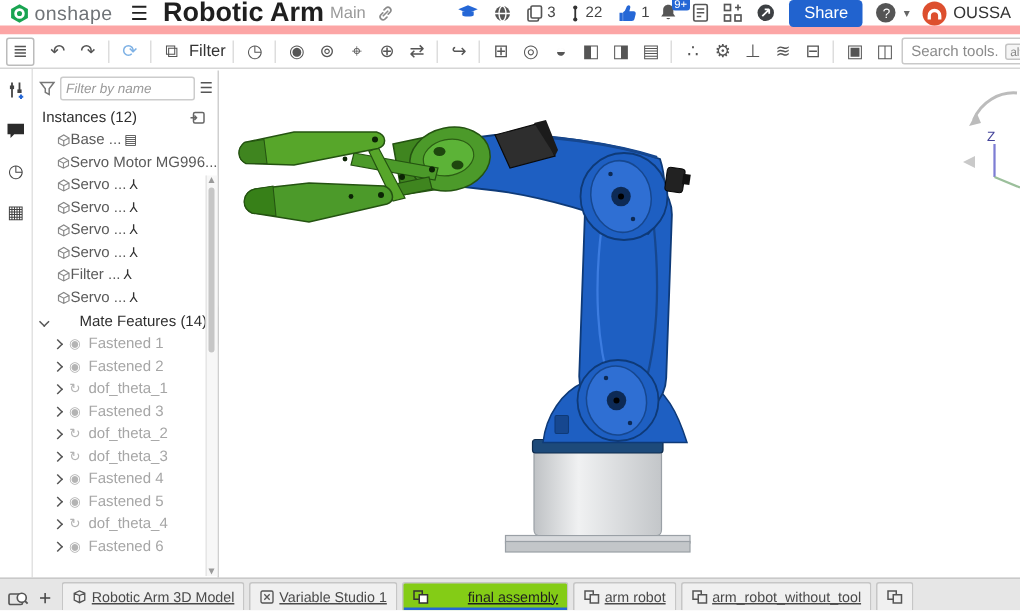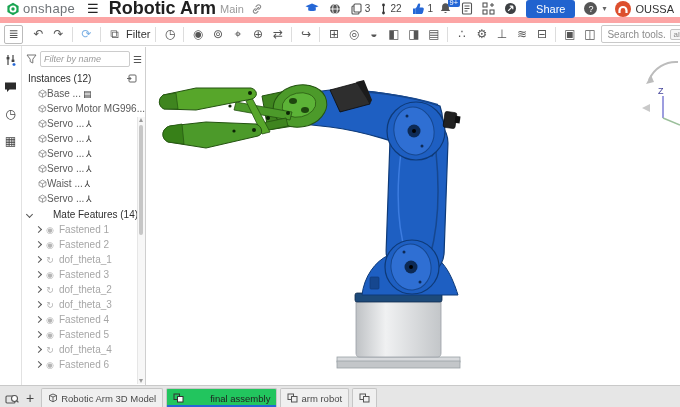--- a/index.html
+++ b/index.html
@@ -73,22 +73,22 @@
   
   .handle{position:absolute;left:146px;top:203px;width:15px;height:24px;background:#fff;border:1px solid #c9c9c9;
           border-left:none;border-radius:0 3px 3px 0;display:flex;align-items:center;justify-content:center;
           font-size:9px;color:#777;cursor:pointer;box-shadow:1px 1px 2px rgba(0,0,0,.12);}
   
   .canvas{position:absolute;left:146px;top:46px;width:534px;height:339px;background:#fff;overflow:hidden;}
   
   .tabbar{position:absolute;left:0;top:385px;width:680px;height:22px;background:#e6e6e6;border-top:1px solid #c9c9c9;
           display:flex;align-items:flex-end;padding:0 3px;box-sizing:border-box;gap:3px;overflow:hidden;}
   .tab{display:flex;align-items:center;gap:3px;background:#f0f0f0;border:1px solid #c6c6c6;border-bottom:none;
-       height:18px;padding:0 6px;font-size:9.5px;color:#4a4a4a;border-radius:2px 2px 0 0;white-space:nowrap;cursor:pointer;}
-  .tab.active{background:#22c55e;color:#1f1f1f;box-shadow:inset 0 -2px 0 var(--accent,#2567d6);gap:26px;}
+       height:18px;padding:0 6px;font-size:9.5px;color:#4a4a4a;border-radius:2px 2px 0 0;white-space:nowrap;cursor:pointer;text-decoration:underline;}
+  .tab.active{background:#84cc16;color:#1f1f1f;box-shadow:inset 0 -2px 0 var(--accent,#2567d6);gap:26px;}
   .plus-btn{font-size:14px;color:#444;margin:0 4px 2px 2px;cursor:pointer;line-height:14px;}
   .tabsearch{margin:0 2px 2px 2px;cursor:pointer;}
   svg{display:block;}
 </style>
 </head>
 <body>
 
 <div id="app">
 
   <div class="topbar">
@@ -309,21 +309,21 @@
       <svg width="9" height="9" viewBox="0 0 9 9">
           <path d="M1,3 L4.5,1 8,3 V6.5 L4.5,8.3 1,6.5 z M1,3 L4.5,4.8 8,3 M4.5,4.8 V8.3" fill="none" stroke="#888" stroke-width=".8"></path>
         </svg>
       <span>Servo ...</span>
       <span class="trail">⅄</span>
     </div>
     <div class="prow">
       <svg width="9" height="9" viewBox="0 0 9 9">
           <path d="M1,3 L4.5,1 8,3 V6.5 L4.5,8.3 1,6.5 z M1,3 L4.5,4.8 8,3 M4.5,4.8 V8.3" fill="none" stroke="#888" stroke-width=".8"></path>
         </svg>
-      <span>Waist ...</span>
+      <span>Filter ...</span>
       <span class="trail">⅄</span>
     </div>
     <div class="prow">
       <svg width="9" height="9" viewBox="0 0 9 9">
           <path d="M1,3 L4.5,1 8,3 V6.5 L4.5,8.3 1,6.5 z M1,3 L4.5,4.8 8,3 M4.5,4.8 V8.3" fill="none" stroke="#888" stroke-width=".8"></path>
         </svg>
       <span>Servo ...</span>
       <span class="trail">⅄</span>
     </div>
 
@@ -491,36 +491,50 @@
       </svg>
     </span>
     <span class="plus-btn">+</span>
 
     <span class="tab">
       <svg width="10" height="10" viewBox="0 0 10 10">
         <path d="M1.5,2.5 L5,1 8.5,2.5 V7 L5,8.8 1.5,7 z M1.5,2.5 L5,4 8.5,2.5 M5,4 V8.8" fill="none" stroke="#555" stroke-width=".9"></path>
       </svg>
       <span>Robotic Arm 3D Model</span>
     </span>
+    <span class="tab">
+      <svg width="10" height="10" viewBox="0 0 10 10">
+        <rect x="1" y="1" width="8" height="8" rx="1" fill="none" stroke="#555" stroke-width=".9"></rect>
+        <path d="M3.2,3.2 L6.8,6.8 M6.8,3.2 L3.2,6.8" stroke="#555" stroke-width=".9"></path>
+      </svg>
+      <span>Variable Studio 1</span>
+    </span>
     <span class="tab active">
       <svg width="11" height="10" viewBox="0 0 11 10">
         <rect x="1" y="1" width="5.5" height="5.5" fill="none" stroke="#333" stroke-width="1"></rect>
         <rect x="4.5" y="3.5" width="5.5" height="5.5" fill="#fff" stroke="#333" stroke-width="1"></rect>
       </svg>
       <span>final assembly</span>
     </span>
     <span class="tab">
       <svg width="11" height="10" viewBox="0 0 11 10">
         <rect x="1" y="1" width="5.5" height="5.5" fill="none" stroke="#555" stroke-width="1"></rect>
         <rect x="4.5" y="3.5" width="5.5" height="5.5" fill="#f0f0f0" stroke="#555" stroke-width="1"></rect>
       </svg>
       <span>arm robot</span>
     </span>
     <span class="tab">
       <svg width="11" height="10" viewBox="0 0 11 10">
         <rect x="1" y="1" width="5.5" height="5.5" fill="none" stroke="#555" stroke-width="1"></rect>
         <rect x="4.5" y="3.5" width="5.5" height="5.5" fill="#f0f0f0" stroke="#555" stroke-width="1"></rect>
       </svg>
+      <span>arm_robot_without_tool</span>
+    </span>
+    <span class="tab">
+      <svg width="11" height="10" viewBox="0 0 11 10">
+        <rect x="1" y="1" width="5.5" height="5.5" fill="none" stroke="#555" stroke-width="1"></rect>
+        <rect x="4.5" y="3.5" width="5.5" height="5.5" fill="#f0f0f0" stroke="#555" stroke-width="1"></rect>
+      </svg>
 
     </span>
   </div>
 
 </div>
 
 </body></html>

